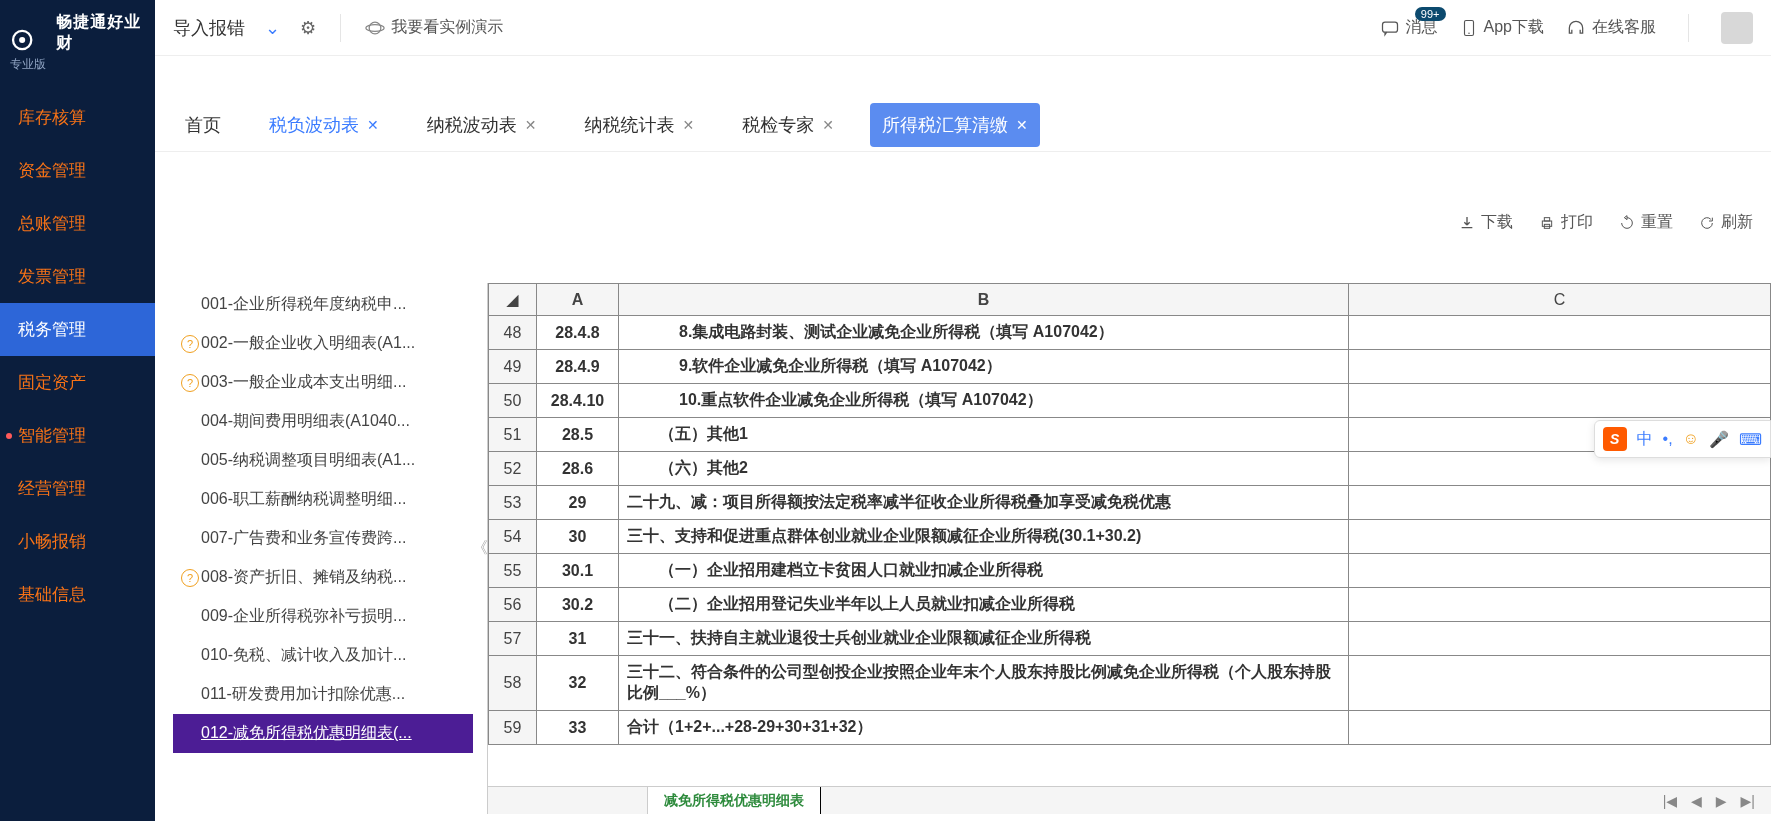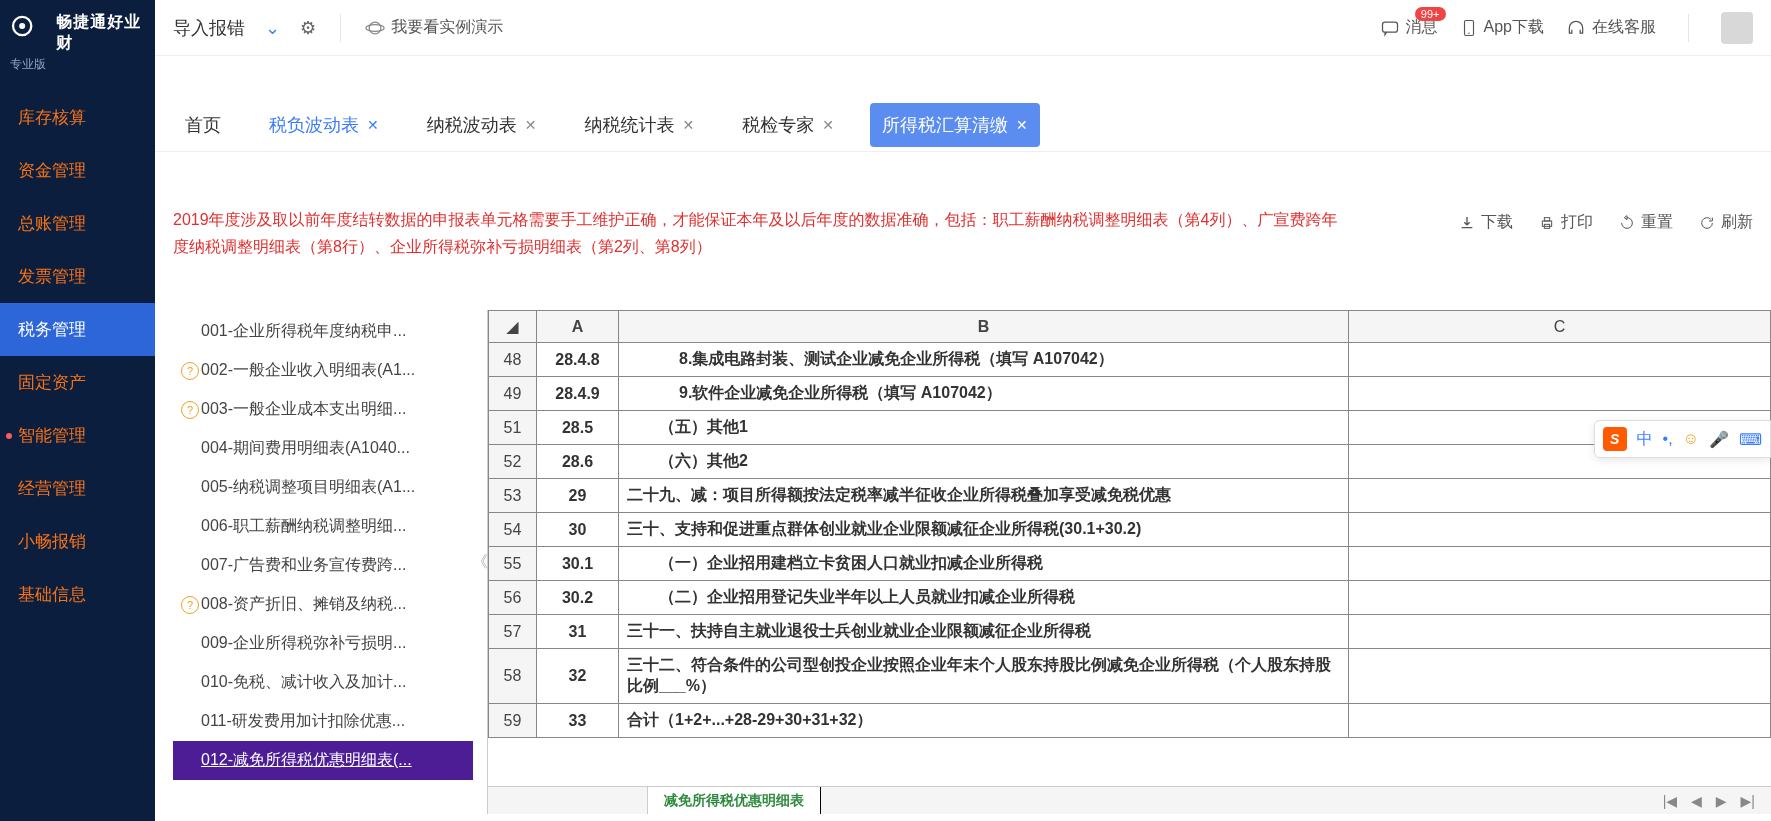--- a/index.html
+++ b/index.html
@@ -3,21 +3,21 @@
 <meta charset="utf-8">
 <style>
 * { margin: 0; padding: 0; box-sizing: border-box; }
 body { font-family: "Microsoft YaHei", sans-serif; font-size: 14px; color: #333; background: #fff; overflow: hidden; height: 821px; width: 1771px; }
 
 .app { display: flex; height: 100%; }
 
 
 .sidebar { width: 155px; background: #0b1e3d; color: #fff; display: flex; flex-direction: column; flex-shrink: 0; }
 .logo-area { padding: 12px 10px 8px; }
-.logo-row { display: flex; align-items: flex-start; gap: 22px; }
+.logo-row { display: flex; align-items: flex-end; gap: 22px; }
 .logo-icon { width: 28px; height: 28px; }
 .logo-text { font-size: 16px; font-weight: bold; letter-spacing: 1px; }
 .logo-sub { font-size: 12px; color: #8fa3c2; margin-top: 2px; }
 .nav { flex: 1; overflow-y: auto; padding-top: 10px; }
 .nav-item { padding: 15px 18px; font-size: 17px; color: #f97316; cursor: pointer; position: relative; }
 .nav-item.active { background: #2d66d8; color: #fff; }
 .nav-item.dot::before { content: ""; position: absolute; left: 6px; top: 50%; width: 6px; height: 6px; background: #ff5a5a; border-radius: 50%; transform: translateY(-50%); }
 
 
 .main { flex: 1; display: flex; flex-direction: column; min-width: 0; gap: 42px; }
@@ -25,21 +25,21 @@
 
 .topbar { height: 56px; display: flex; align-items: center; padding: 0 18px; border-bottom: 1px solid #eee; gap: 14px; }
 .top-left { display: flex; align-items: center; gap: 14px; flex: 1; }
 .import-label { font-size: 18px; color: #333; }
 .chev { color: #3b7cff; font-size: 18px; cursor: pointer; padding: 0 6px; }
 .gear { color: #666; font-size: 18px; cursor: pointer; }
 .divider-v { width: 1px; height: 28px; background: #e5e5e5; margin: 0 10px; }
 .demo-link { display: flex; align-items: center; gap: 6px; color: #555; cursor: pointer; font-size: 16px; }
 .top-right { display: flex; align-items: center; gap: 22px; }
 .tr-item { display: flex; align-items: center; gap: 6px; color: #555; cursor: pointer; font-size: 16px; position: relative; }
-.badge { position: absolute; top: -10px; right: -8px; background: #ef4444; color: #fff; font-size: 11px; padding: 1px 6px; border-radius: 10px; }
+.badge { position: absolute; top: -10px; right: -8px; background: #0c4a6e; color: #fff; font-size: 11px; padding: 1px 6px; border-radius: 10px; }
 .avatar { width: 32px; height: 32px; background: #d8d8d8; border-radius: 4px; }
 
 
 .tabs { height: 54px; display: flex; align-items: center; padding: 0 18px; gap: 24px; border-bottom: 1px solid #eee; }
 .tab { font-size: 18px; color: #333; cursor: pointer; padding: 10px 12px; display: flex; align-items: center; gap: 8px; border-radius: 4px; }
 .tab .close { color: #888; font-size: 14px; }
 .tab.home { font-weight: 500; }
 .tab.light { color: #3b7cff; }
 .tab.light .close { color: #3b7cff; }
 .tab.active { background: #5b8cf0; color: #fff; }
@@ -175,21 +175,20 @@
           <span>税检专家</span>
           <span class="close">✕</span>
         </div>
         <div class="tab active">
           <span>所得税汇算清缴</span>
           <span class="close">✕</span>
         </div>
       </div>
 
     <div class="toolbar">
-      <div class="warning">2019年度涉及取以前年度结转数据的申报表单元格需要手工维护正确，才能保证本年及以后年度的数据准确，包括：职工薪酬纳税调整明细表（第4列）、广宣费跨年度纳税调整明细表（第8行）、企业所得税弥补亏损明细表（第2列、第8列）</div>
       <div class="tool-actions">
         <span class="tool-btn">
           <svg width="16" height="16" viewBox="0 0 24 24">
               <path d="M12 3v12m0 0l-4-4m4 4l4-4M4 19h16" fill="none" stroke="#555" stroke-width="2"></path>
             </svg>
           <span>下载</span>
         </span>
         <span class="tool-btn">
           <svg width="16" height="16" viewBox="0 0 24 24">
               <rect x="5" y="9" width="14" height="8" fill="none" stroke="#555" stroke-width="1.5"></rect>
@@ -247,20 +246,26 @@
                   <td class="colB pad1">8.集成电路封装、测试企业减免企业所得税（填写 A107042）</td>
                   <td class="colC"></td>
                 </tr>
                 <tr>
                   <td class="rownum">49</td>
                   <td class="colA">28.4.9</td>
                   <td class="colB pad1">9.软件企业减免企业所得税（填写 A107042）</td>
                   <td class="colC"></td>
                 </tr>
                 <tr>
+                  <td class="rownum">50</td>
+                  <td class="colA">28.4.10</td>
+                  <td class="colB pad1">10.重点软件企业减免企业所得税（填写 A107042）</td>
+                  <td class="colC"></td>
+                </tr>
+                <tr>
                   <td class="rownum">51</td>
                   <td class="colA">28.5</td>
                   <td class="colB pad2">（五）其他1</td>
                   <td class="colC"></td>
                 </tr>
                 <tr>
                   <td class="rownum">52</td>
                   <td class="colA">28.6</td>
                   <td class="colB pad2">（六）其他2</td>
                   <td class="colC"></td>

